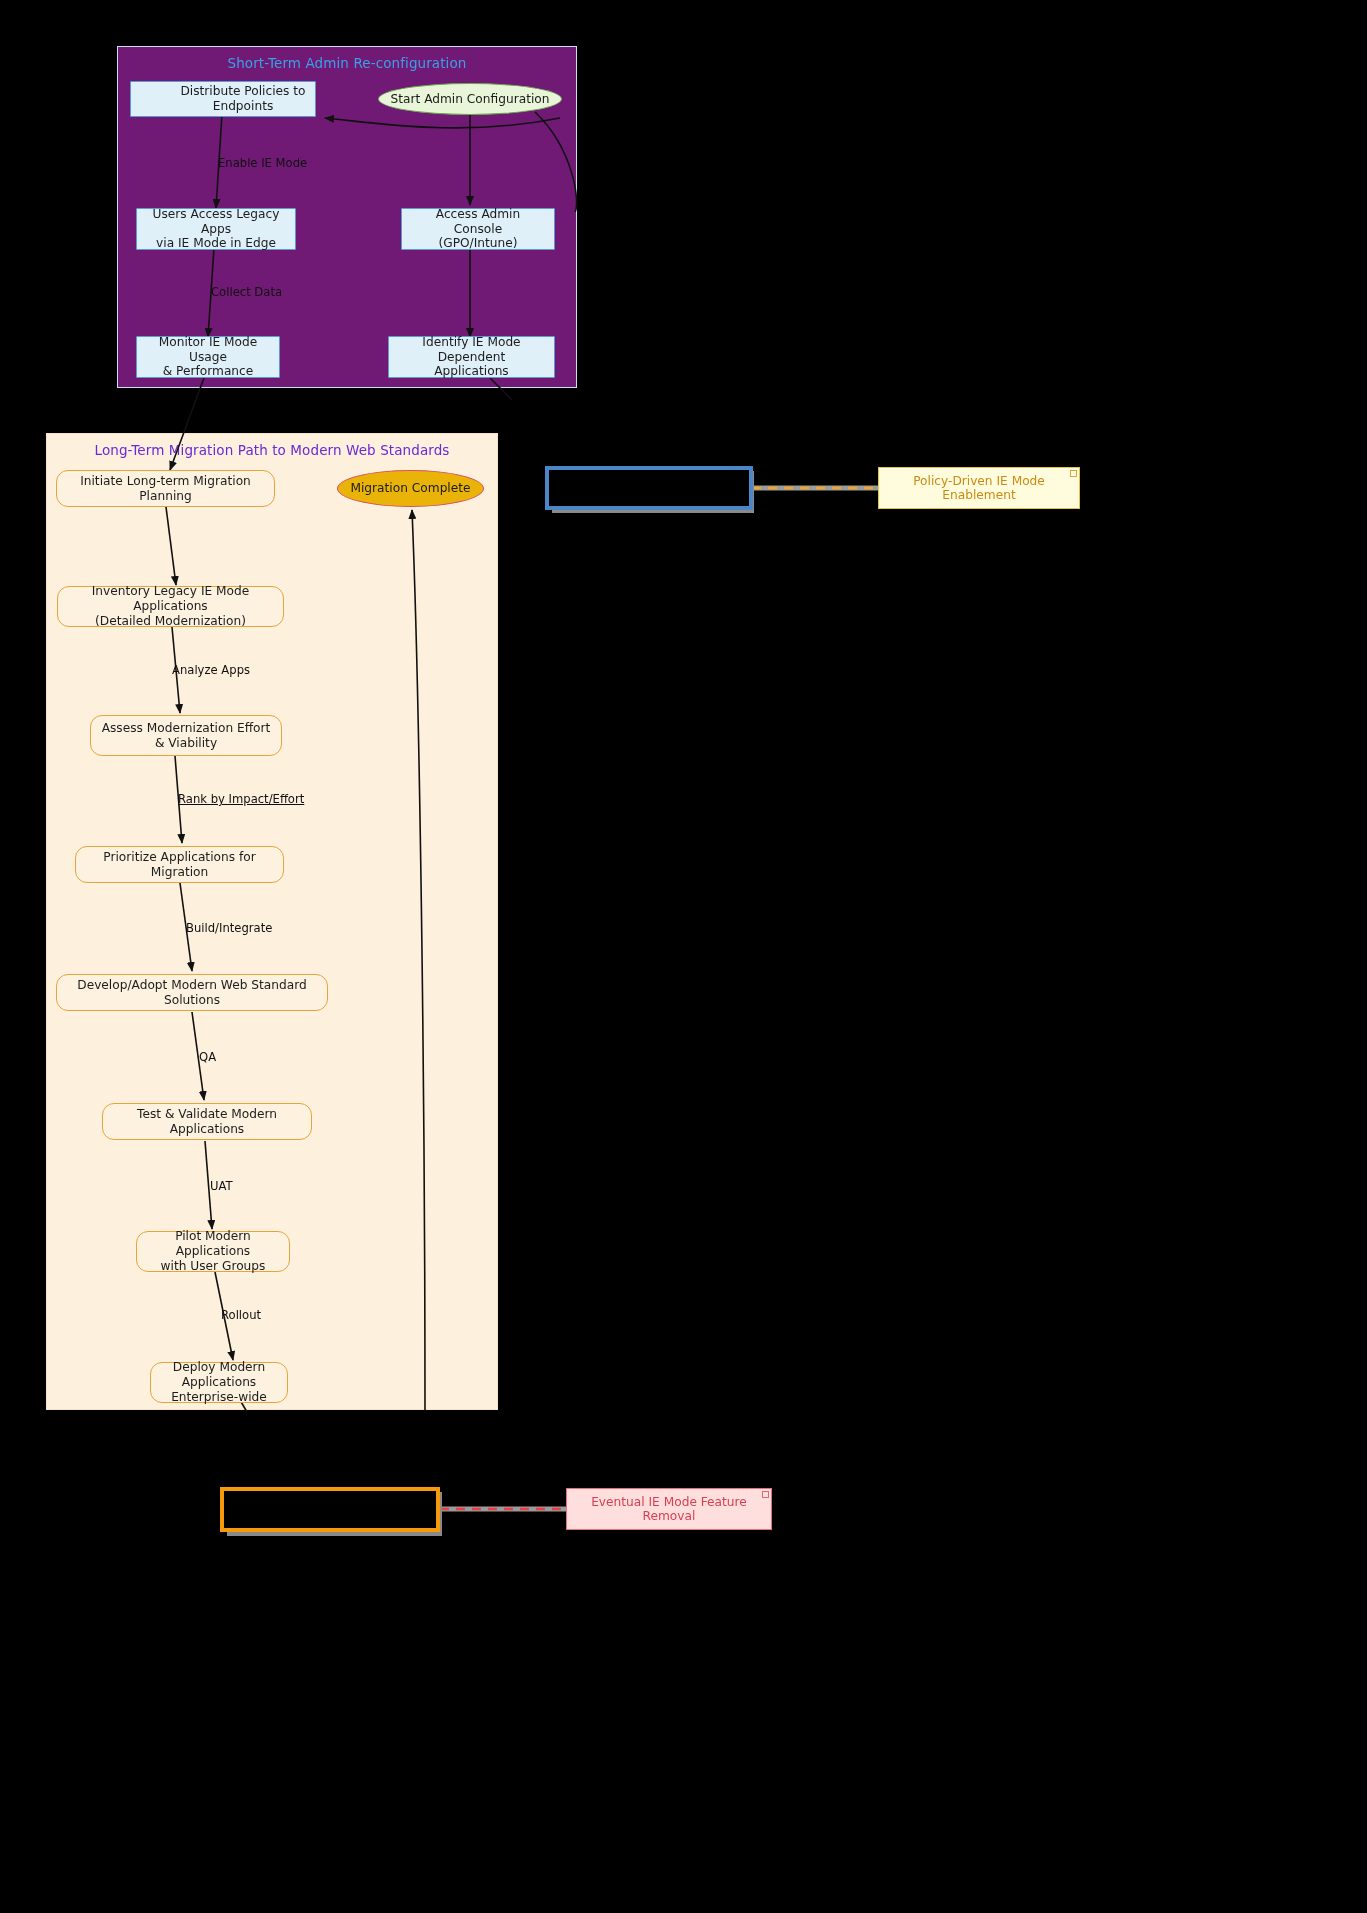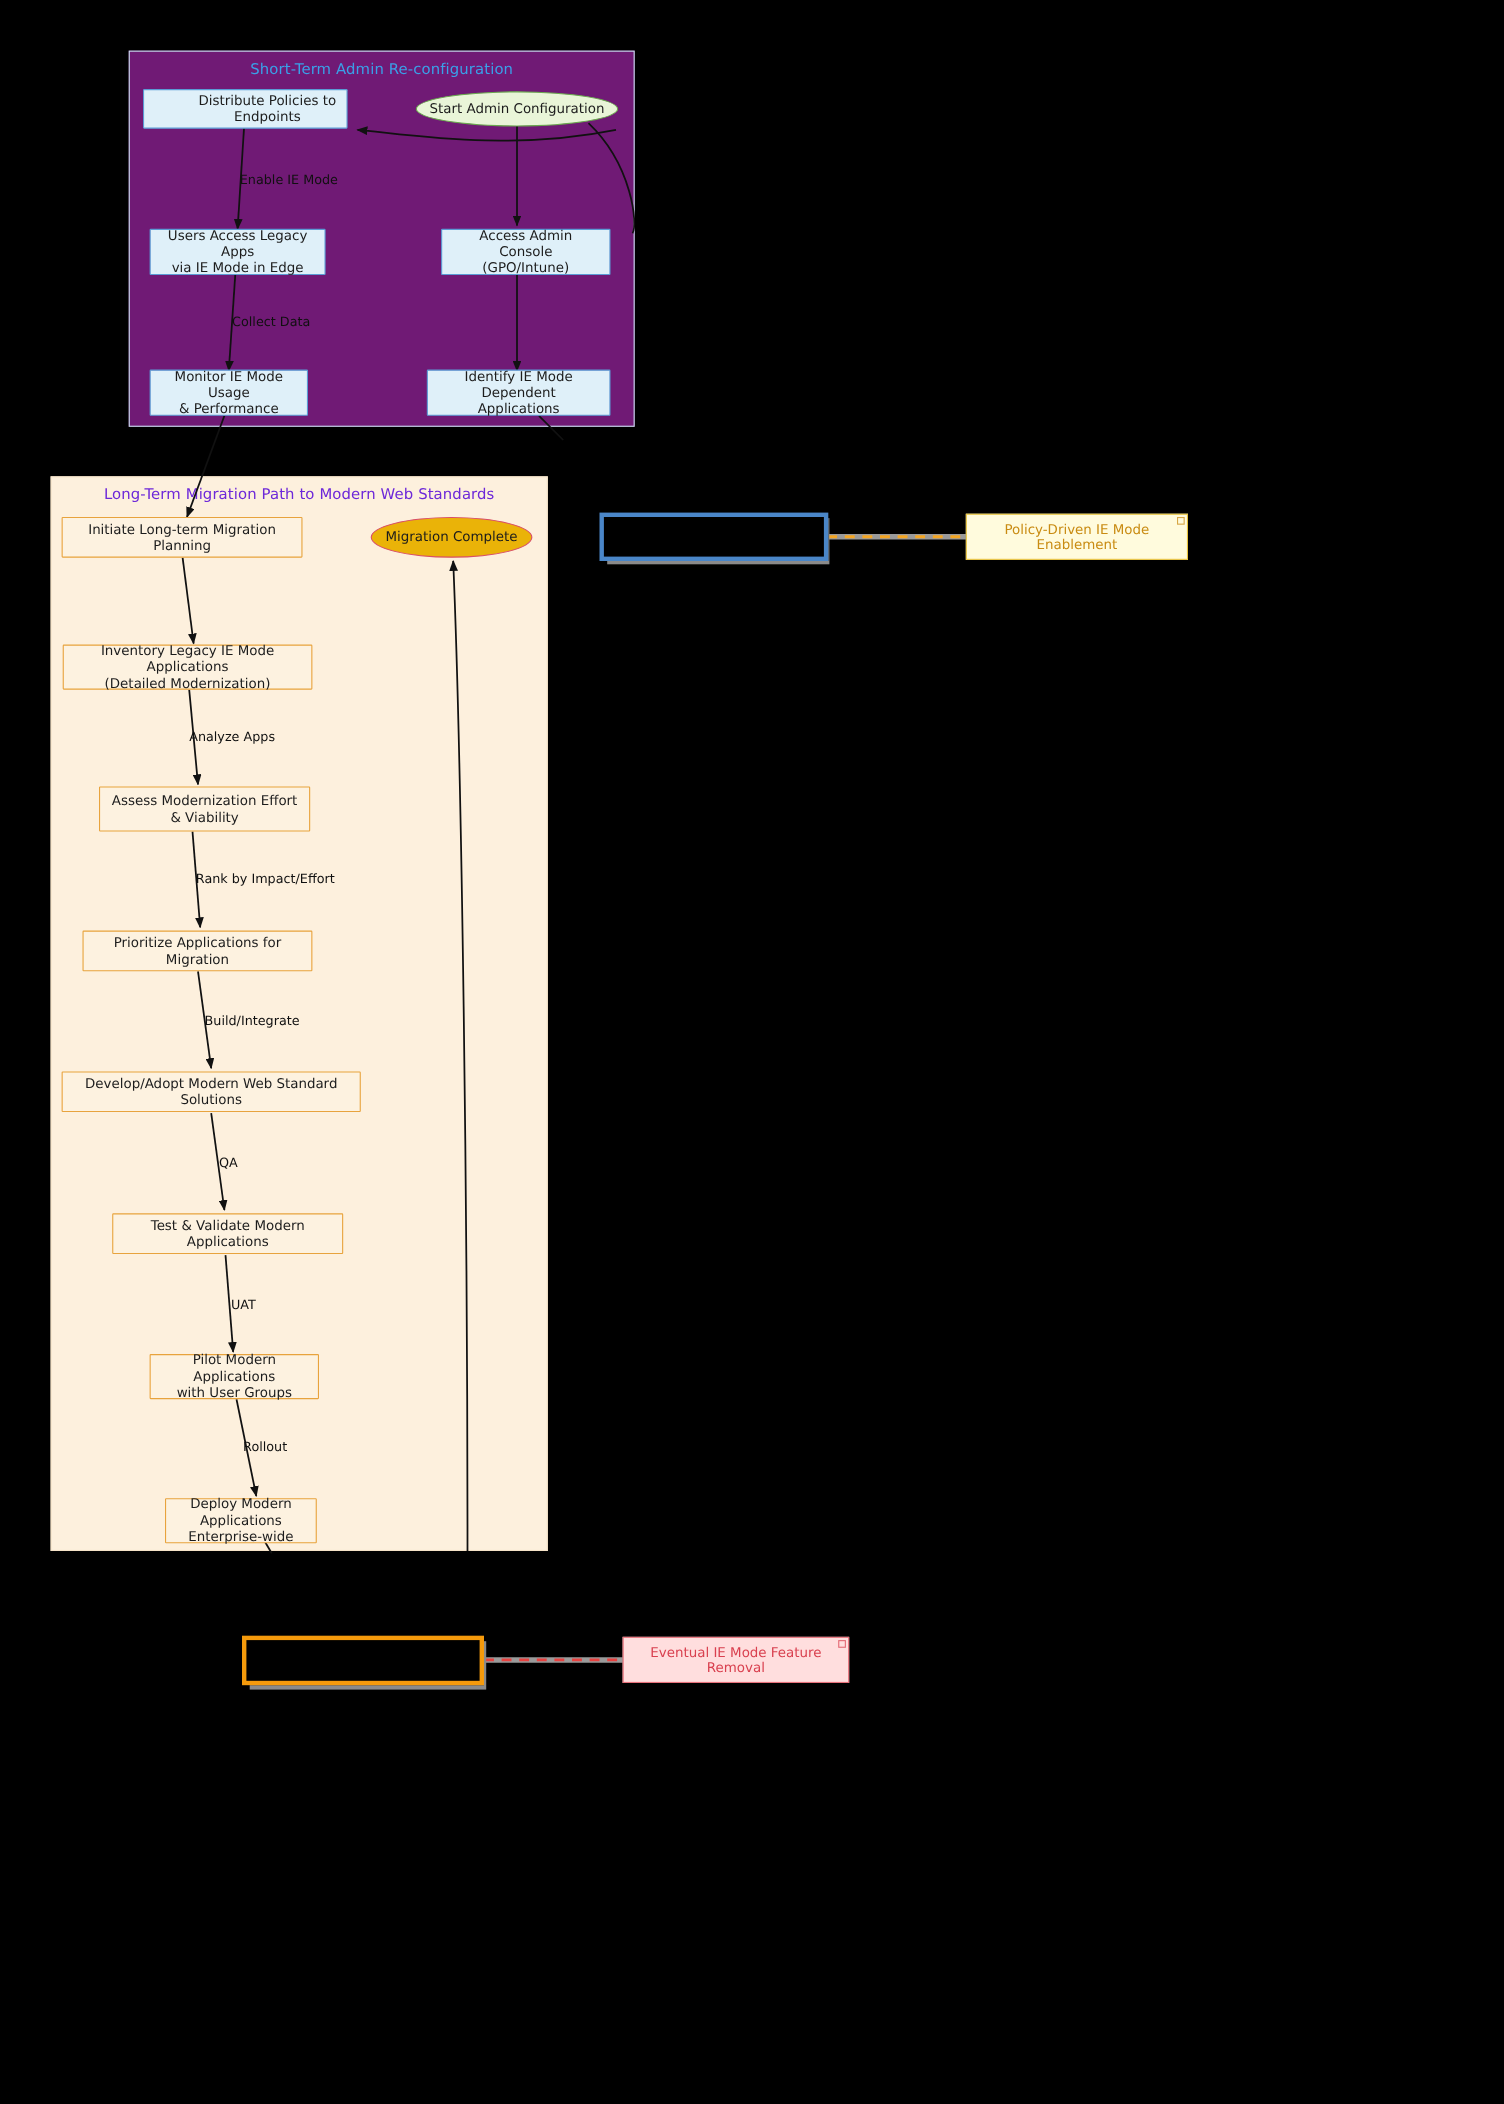--- a/index.html
+++ b/index.html
@@ -15,21 +15,21 @@
   .sg-title{position:absolute;top:8px;left:0;width:100%;text-align:center;
             font-size:13.5px;letter-spacing:.1px;}
   .sg-title.blue{color:#3aa0e8;}
   .sg-title.orange{color:#6d28d9;}
 
   
   .node{position:absolute;box-sizing:border-box;display:flex;align-items:center;
         justify-content:center;text-align:center;font-size:12.2px;line-height:1.22;
         color:#1c1c1c;padding:4px 8px;}
   .n-blue{background:#dff0f9;border:1.2px solid #5b9bd5;border-radius:1px;}
-  .n-orange{background:#fdf2e0;border:1.2px solid #e8a33d;border-radius:1px;}
+  .n-orange{background:#fdf2e0;border:1.2px solid #e8a33d;border-radius:12px;}
   .n-startell{background:#e9f5d8;border:1.4px solid #6aa84f;border-radius:50%;}
   .n-endell{background:#eab308;border:1.4px solid #d94f68;border-radius:50%;}
 
   
   .note{position:absolute;box-sizing:border-box;display:flex;align-items:center;
         justify-content:center;text-align:center;font-size:12.2px;padding:4px 8px;}
   .note-yellow{background:#fffbdd;border:1.2px solid #e8c33d;color:#c98b12;}
   .note-pink{background:#ffdede;border:1.2px solid #e8707a;color:#d9404f;}
   .note-corner{position:absolute;right:2px;top:2px;width:5px;height:5px;
                border:1px solid currentColor;opacity:.75;}
@@ -184,21 +184,21 @@
   </div>
 
   <div class="node n-orange" style="left:150px;top:1362px;width:138px;height:41px;">
     <span>
       <span>Deploy Modern Applications</span><br>
       <span>Enterprise-wide</span>
     </span>
   </div>
 
   <div class="elabel" style="left:172px;top:663px;">Analyze Apps</div>
-  <div class="elabel" style="left:178px;top:792px;">Rank by Impact/Effort</div>
+  <div class="elabel" style="left:178px;top:792px;text-decoration:underline;">Rank by Impact/Effort</div>
   <div class="elabel" style="left:186px;top:921px;">Build/Integrate</div>
   <div class="elabel" style="left:199px;top:1050px;">QA</div>
   <div class="elabel" style="left:210px;top:1179px;">UAT</div>
   <div class="elabel" style="left:221px;top:1308px;">Rollout</div>
 
   <div class="hl-shadow" style="left:552px;top:471px;width:202px;height:42px;"></div>
   <div class="hl hl-blue" style="left:545px;top:466px;width:208px;height:44px;"></div>
 
   <div class="note note-yellow" style="left:878px;top:467px;width:202px;height:42px;">
     <span>Policy-Driven IE Mode Enablement</span>

